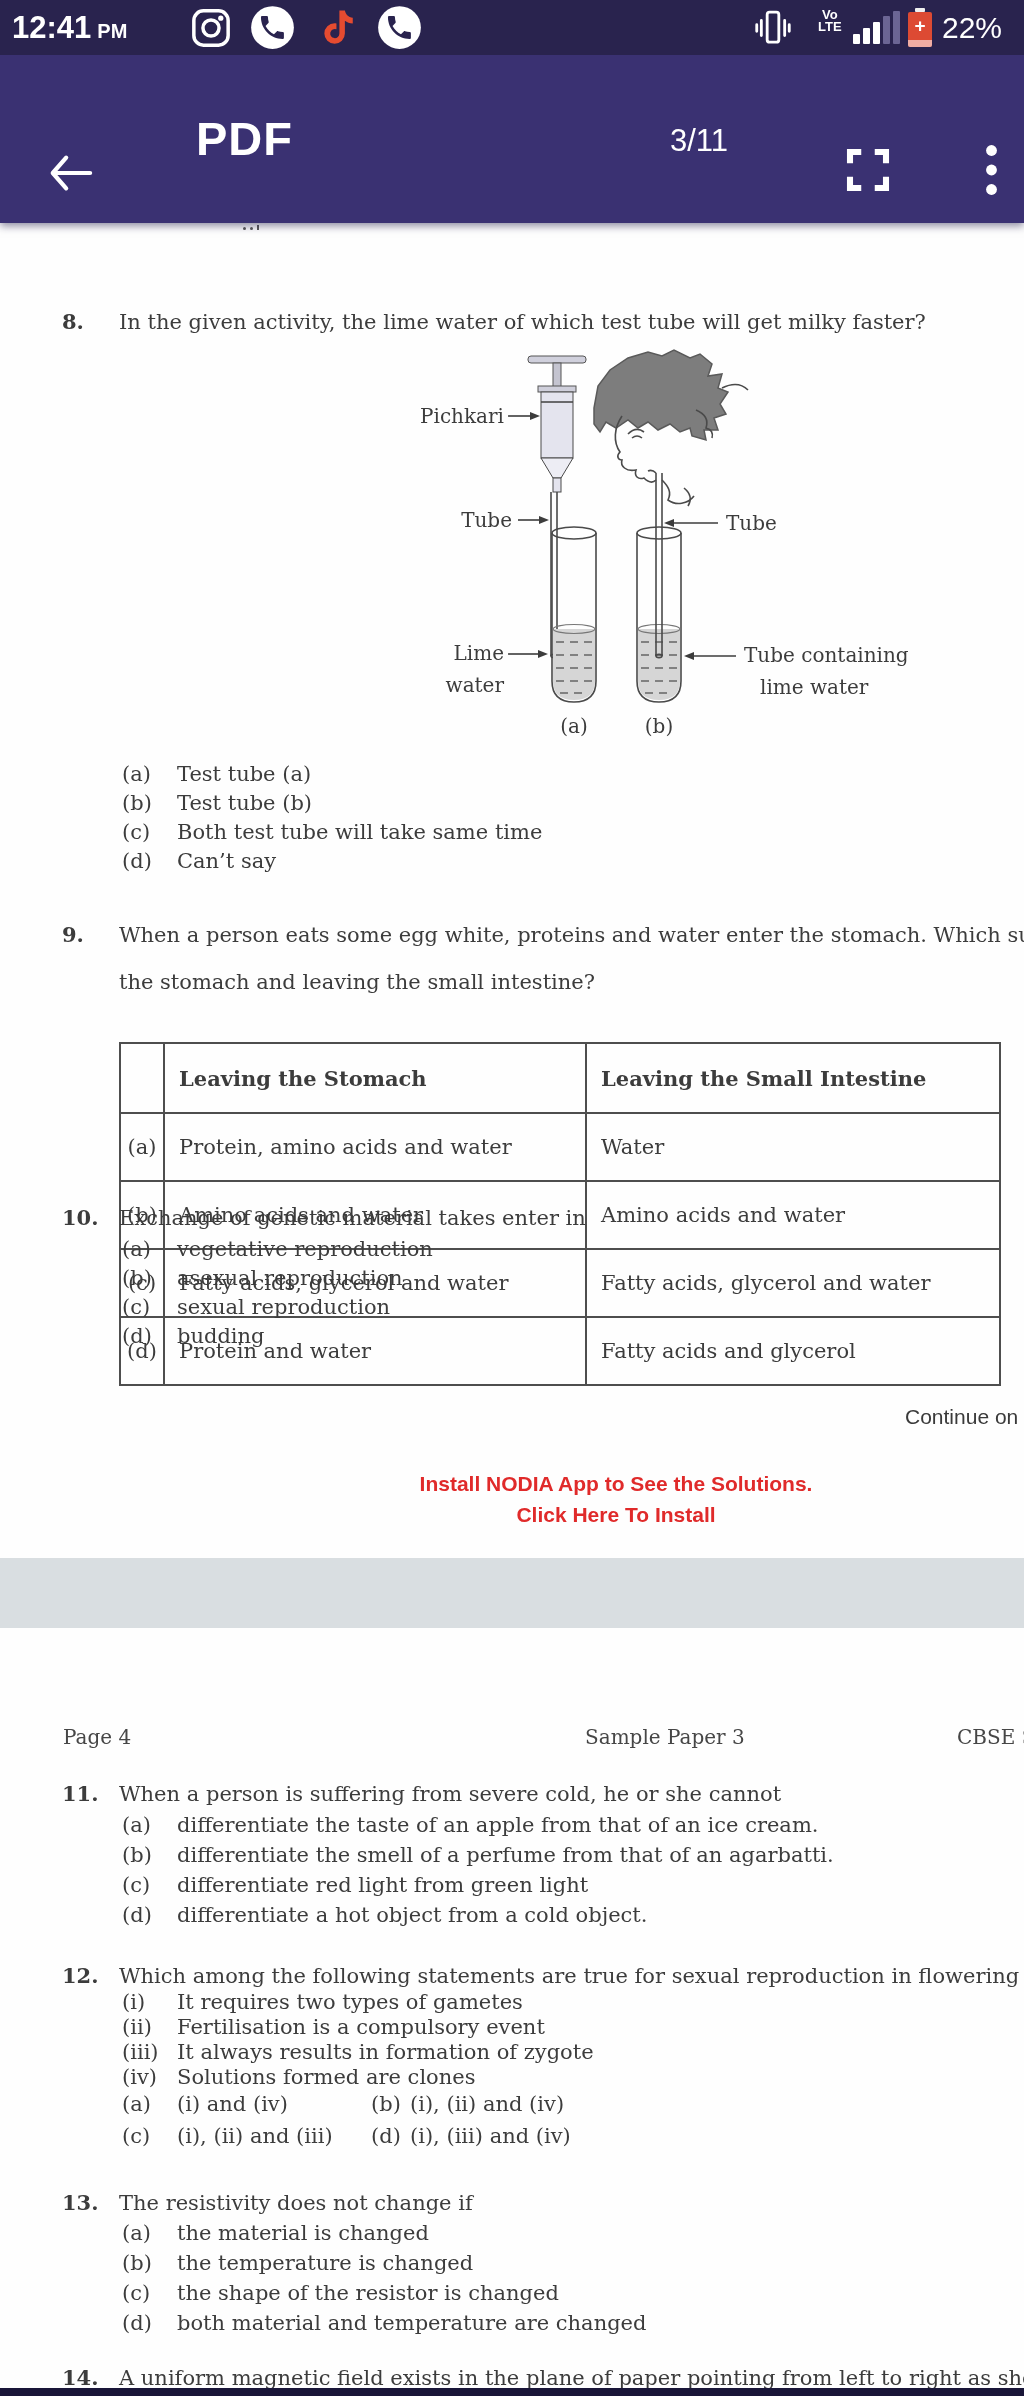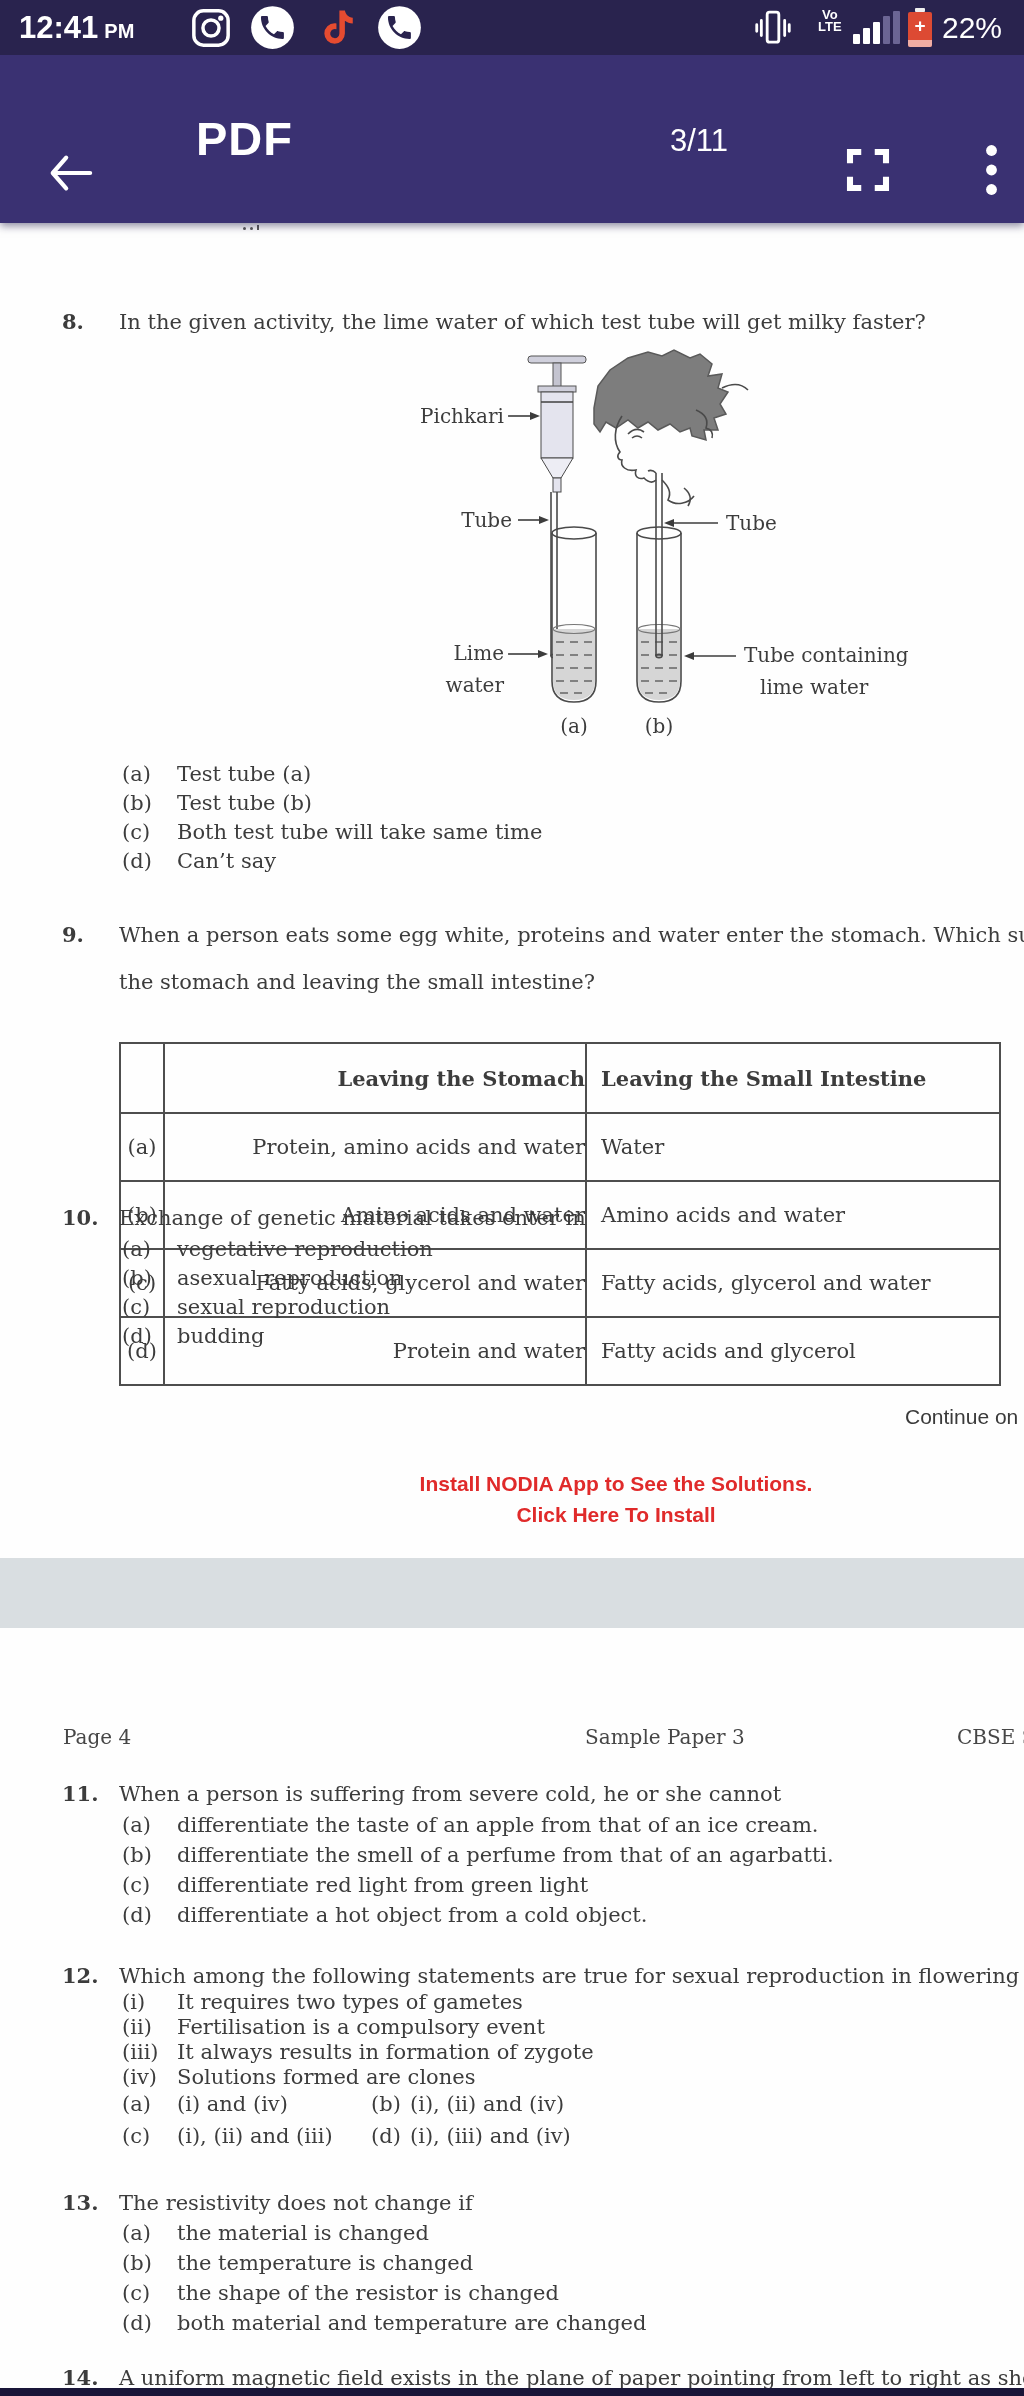--- a/index.html
+++ b/index.html
@@ -1,21 +1,21 @@
 <!DOCTYPE html>
 <html><head>
 <meta charset="utf-8">
 <style>
   html,body{margin:0;padding:0;background:#222;}
   #screen{position:relative;width:1024px;height:2396px;background:#fefefe;overflow:hidden;
           font-family:"DejaVu Serif",serif;color:#3c3c3c;}
   
   .sbar{position:absolute;top:0;left:0;width:1024px;height:55px;background:#29234e;z-index:6;
         font-family:"Liberation Sans",sans-serif;color:#fff;}
-  .sbar .time{position:absolute;left:19px;top:0;height:45px;line-height:55px;font-size:31px;font-weight:bold;}
+  .sbar .time{position:absolute;left:12px;top:0;height:45px;line-height:55px;font-size:31px;font-weight:bold;}
   .sbar .mer{font-size:20px;font-weight:bold;margin-left:6px;}
   .s-ic{position:absolute;top:5px;width:45px;height:45px;}
   .volte{position:absolute;left:818px;top:9px;font-size:13px;font-weight:bold;line-height:12px;text-align:center;}
   .bars{position:absolute;left:853px;top:11px;width:48px;height:33px;}
   .bars i{position:absolute;bottom:0;width:7px;border-radius:1px;background:#fff;}
   .batt{position:absolute;left:908px;top:8px;width:24px;height:39px;}
   .batt .cap{position:absolute;top:0;left:7px;width:10px;height:4px;background:#f0f0f0;border-radius:1px;}
   .batt .body{position:absolute;top:4px;left:0;width:24px;height:35px;background:#dd4a33;border-radius:2px;}
   .batt .plus{position:absolute;top:8px;left:0;width:24px;text-align:center;color:#fff;font-weight:bold;font-size:19px;line-height:19px;}
   .batt .low{position:absolute;bottom:0;left:0;width:24px;height:7px;background:rgba(255,255,255,.55);border-radius:0 0 2px 2px;}
@@ -33,21 +33,21 @@
   .opts{position:absolute;left:0;width:1024px;}
   .opt-row{position:relative;font-size:21px;}
   .opt-row .l{position:absolute;left:122px;}
   .opt-row .t{position:absolute;left:177px;white-space:nowrap;}
   .opt-row .l2{position:absolute;left:371px;}
   .opt-row .t2{position:absolute;left:410px;white-space:nowrap;}
   table.qtable{position:absolute;left:119px;top:1042px;border-collapse:collapse;table-layout:fixed;font-size:21px;}
   .qtable th,.qtable td{border:2px solid #4e4e4e;padding:0 0 0 14px;text-align:left;vertical-align:middle;font-weight:normal;}
   .qtable th{font-weight:bold;}
   .qtable .c0{width:42px;text-align:center;padding:0;}
-  .qtable .c1{width:406px;text-align:right;}
+  .qtable .c1{width:406px;}
   .qtable .c2{width:398px;border-radius:19px;}
   .continue{position:absolute;left:905px;top:1403px;height:28px;line-height:28px;font-size:21px;
             font-family:"Liberation Sans",sans-serif;color:#3a3a3a;white-space:nowrap;}
   .promo{position:absolute;left:310px;top:1468px;width:612px;text-align:center;cursor:pointer;
          font-family:"Liberation Sans",sans-serif;font-weight:bold;font-size:21px;line-height:31px;color:#e02a2a;}
   .band{position:absolute;left:0;top:1558px;width:1024px;height:70px;background:#d9dee1;}
   .footer{position:absolute;left:0;top:1723px;width:1024px;height:28px;line-height:28px;font-size:20px;color:#464646;}
   .footer .fl{position:absolute;left:63px;text-align:center;}
   .footer .fc{position:absolute;left:585px;}
   .footer .fr{position:absolute;left:957px;white-space:nowrap;}

